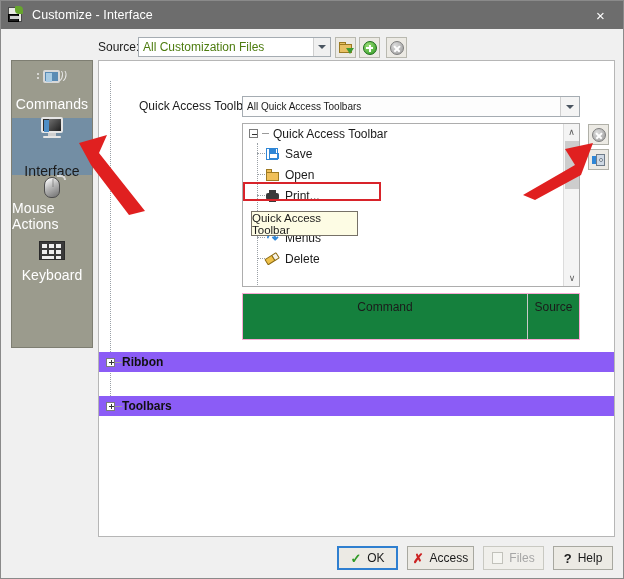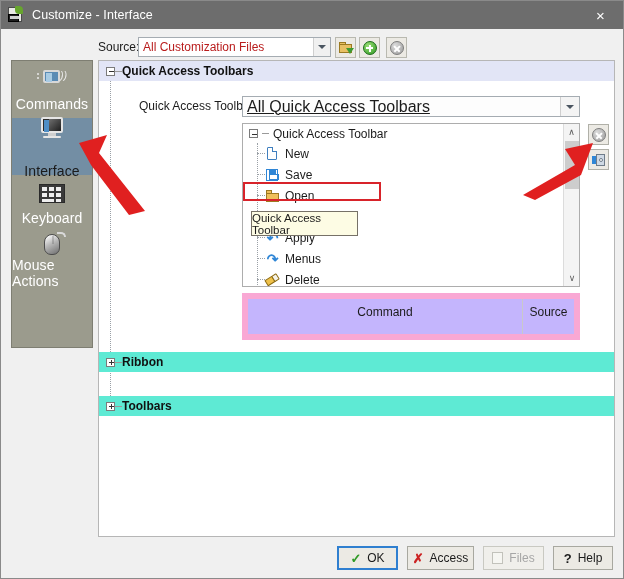--- a/index.html
+++ b/index.html
@@ -54,21 +54,21 @@
     background:#f0f0f0; display:flex; align-items:center;
   }
   .source-label {
     position:absolute; left:97px; top:39px; font-size:12px; color:#1b1b1b;
   }
   .source-combo {
     position:absolute; left:137px; top:36px; width:193px; height:20px;
     background:#ffffff; border:1px solid #a5acb2;
     display:flex; align-items:center;
   }
-  .source-combo .val { padding-left:4px; font-size:12px; color:#b91c1c; white-space:nowrap; }
+  .source-combo .val { padding-left:4px; font-size:12px; color:#4d7c0f; white-space:nowrap; }
   .combo-arrow {
     position:absolute; right:0; top:0; width:17px; height:18px;
     background:#f0f0f0; border-left:1px solid #cfcfcf;
     display:flex; align-items:center; justify-content:center;
   }
   .chev { width:0;height:0;border-left:4px solid transparent;border-right:4px solid transparent;border-top:4px solid #4a5560; }
   .tool-btn {
     position:absolute; top:36px; width:21px; height:21px;
     background:#eceae4; border:1px solid #b9b9b0;
     display:flex; align-items:center; justify-content:center;
@@ -152,21 +152,21 @@
   }
   .expander:before{content:"";position:absolute;left:1.5px;top:3.5px;width:5px;height:1px;background:#333;}
   .expander.plus:after{content:"";position:absolute;left:3.5px;top:1.5px;width:1px;height:5px;background:#333;}
   .dash { width:7px;height:1px;background:#9a9a9a;flex:none; }
 
   .qat-label { position:absolute; left:40px; top:38px; font-size:12px; }
   .qat-combo {
     position:absolute; left:143px; top:35px; width:338px; height:21px;
     background:#fdfdfd; border:1px solid #a5acb2; display:flex; align-items:center;
   }
-  .qat-combo .val{ padding-left:4px; font-size:16px;text-decoration:underline; }
+  .qat-combo .val{ padding-left:4px; font-size:10px; }
   .qat-combo .combo-arrow{ width:19px; height:19px; background:#f4f4f4; }
 
   
   .treebox {
     position:absolute; left:143px; top:62px; width:338px; height:164px;
     background:#ffffff; border:1px solid #adadad; overflow:hidden;
   }
   .tree-root {
     position:relative; display:flex; align-items:center; height:19px; padding-left:6px; gap:4px;
   }
@@ -233,30 +233,30 @@
   #qat-remove{ left:489px; top:63px; }
   #qat-props{ left:489px; top:88px; }
   .props-ico{ width:13px;height:12px;position:relative; }
   .props-ico .pane{position:absolute;right:0;top:0;width:9px;height:12px;background:#cfd9e4;border:1px solid #6f7c89;}
   .props-ico .bar{position:absolute;left:0;top:2px;width:4px;height:8px;background:#2f86d6;}
   .props-ico .dot{position:absolute;right:2px;top:4px;width:4px;height:4px;border-radius:50%;background:#fff;border:1px solid #6f7c89;}
 
   
   .cmdtable{
     position:absolute; left:143px; top:232px; width:338px; height:47px;
-    border:6px solid #f9a8d4; background:#c4b5fd; display:flex;
+    border:1px solid #f9a8d4; background:#15803d; display:flex;
   }
   .cmdtable .col{ position:relative; }
   .cmdtable .c-command{ flex:1; display:flex; justify-content:center; }
   .cmdtable .c-source{ width:52px; border-left:1px solid #c9c9c9; display:flex; justify-content:center; }
   .cmdtable .hd{ font-size:12px; padding-top:6px; color:#1b1b1b; }
 
   
   .grp-row{
-    position:relative; height:20px; background:#5eead4; display:flex; align-items:center;
+    position:relative; height:20px; background:#8b5cf6; display:flex; align-items:center;
   }
   .grp-row .ttl{ font-weight:bold; font-size:12px; color:#111; }
   .tree-spine{
     position:absolute; left:11px; top:20px; width:1px; height:335px;
     border-left:1px dotted #9aa0a6;
   }
 
   
   .btnbar{ position:absolute; left:0; bottom:0; width:622px; height:41px; background:#f0f0f0; }
   .dlg-btn{
@@ -323,79 +323,66 @@
     </div>
     <div class="side-item active">
       <span class="side-ico ico-iface">
         <i class="mon">
             <i class="sh"></i>
           </i>
           <i class="std"></i>
           <i class="base"></i>
       </span>
       <span class="lbl">Interface</span>
+    </div>
+    <div class="side-item">
+      <span class="side-ico ico-mouse">
+        <i class="m"></i>
+          <i class="tail"></i>
+      </span>
+      <span class="lbl">Mouse Actions</span>
     </div>
     <div class="side-item">
       <span class="side-ico ico-kb">
         <i class="k">
           <i style="left:2px;top:2px;width:5px;height:4px"></i>
           <i style="left:9px;top:2px;width:5px;height:4px"></i>
           <i style="left:16px;top:2px;width:5px;height:4px"></i>
           <i style="left:2px;top:8px;width:5px;height:4px"></i>
           <i style="left:9px;top:8px;width:5px;height:4px"></i>
           <i style="left:16px;top:8px;width:5px;height:4px"></i>
           <i style="left:2px;top:14px;width:12px;height:3px"></i>
           <i style="left:16px;top:14px;width:5px;height:3px"></i>
         </i>
       </span>
       <span class="lbl">Keyboard</span>
     </div>
-    <div class="side-item">
-      <span class="side-ico ico-mouse">
-        <i class="m"></i>
-          <i class="tail"></i>
-      </span>
-      <span class="lbl">Mouse Actions</span>
-    </div>
   </div>
 
   <div class="content">
     <div class="tree-spine"></div>
 
-    <div class="grp-header">
-      <span style="width:7px"></span>
-      <span class="expander"></span>
-      <span class="dash"></span>
-      <span class="ttl">Quick Access Toolbars</span>
-    </div>
 
     <div class="qat-label">Quick Access Toolbar:</div>
     <div class="qat-combo">
       <span class="val">All Quick Access Toolbars</span>
       <span class="combo-arrow">
           <i class="chev"></i>
         </span>
     </div>
 
     <div class="treebox">
       <div class="tree-vline"></div>
 
       <div class="tree-root">
         <span class="expander"></span>
         <span class="dash"></span>
         <span class="rlabel">Quick Access Toolbar</span>
       </div>
 
-      <div class="tree-item">
-        <span class="tline"></span>
-        <span class="ti-ico ic-new">
-            <i class="p"></i>
-          </span>
-        <span class="tlabel">New</span>
-      </div>
       <div class="tree-item">
         <span class="tline"></span>
         <span class="ti-ico ic-save">
             <i class="f"></i>
           </span>
         <span class="tlabel">Save</span>
       </div>
       <div class="tree-item">
         <span class="tline"></span>
         <span class="ti-ico ic-open">

